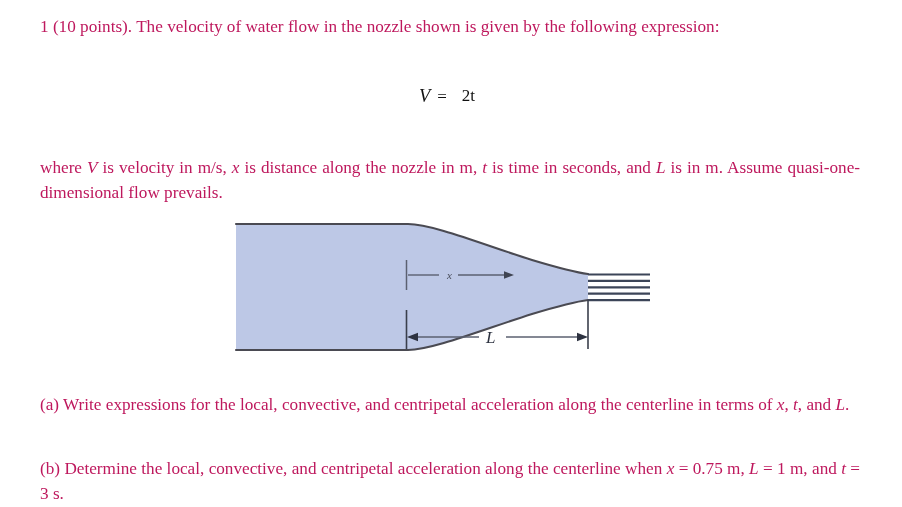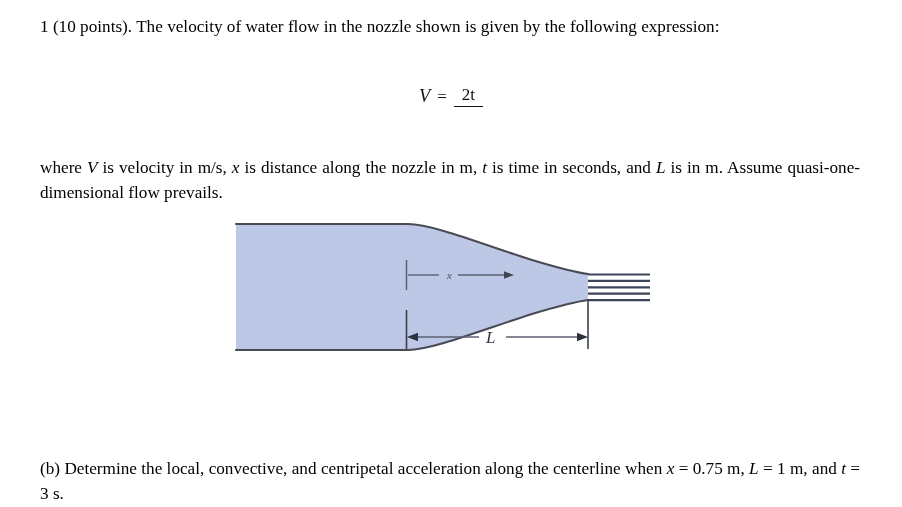--- a/index.html
+++ b/index.html
@@ -21,21 +21,21 @@
     width: 902px; height: 507px;
   }
 
   
   .para {
     position: absolute;
     font-size: 17.2px;
     line-height: 25px;
     text-align: justify;
     text-justify: inter-word;
-    color: #000000;
+    color: #be185d;
   }
   .para .ital { font-style: italic; }
 
   #stem       { left: 40px; top: 14px;  width: 820px; }
   #where      { left: 40px; top: 142px; width: 820px; margin-top: 13px; }
   #part-a     { left: 40px; top: 392px; width: 820px; }
   #part-b     { left: 40px; top: 456px; width: 820px; }
 
   
   .equation {
@@ -47,21 +47,21 @@
   }
   .eqrow {
     display: inline-flex;
     align-items: center;
     gap: 7px;
   }
   .eq-v   { font-style: italic; font-size: 18.5px; }
   .eq-eq  { font-size: 17px; }
   .frac {
     display: inline-flex;
-    flex-direction: column;
+    flex-direction: row;
     align-items: center;
     vertical-align: middle;
     line-height: 1.08;
   }
   .frac .num {
     padding: 0 8px 1px 8px;
     font-size: 17px;
   }
   .frac .bar {
     width: 100%;
@@ -145,16 +145,17 @@
         <line x1="356" y1="88" x2="356" y2="137" stroke="#3a3f4c" stroke-width="1.6"></line>
         <line x1="180" y1="125" x2="247" y2="125" stroke="#5b6070" stroke-width="1.4"></line>
         <text x="254" y="131" font-family="Liberation Serif, serif" font-size="17" font-style="italic" fill="#2d3240">L</text>
         <line x1="274" y1="125" x2="350" y2="125" stroke="#5b6070" stroke-width="1.4"></line>
         <path d="M 175,125 L 186,120.8 L 186,129.2 Z" fill="#2d3240"></path>
         <path d="M 356,125 L 345,120.8 L 345,129.2 Z" fill="#2d3240"></path>
       </g>
     </svg>
   </div>
 
+  <div class="para" id="part-a">(a) Write expressions for the local, convective, and centripetal acceleration along the centerline in terms of <span class="ital">x</span>, <span class="ital">t</span>, and <span class="ital">L</span>.</div>
 
   <div class="para" id="part-b">(b) Determine the local, convective, and centripetal acceleration along the centerline when <span class="ital">x</span> = 0.75 m, <span class="ital">L</span> = 1 m, and <span class="ital">t</span> = 3 s.</div>
 
 </div>
 
 </body></html>

